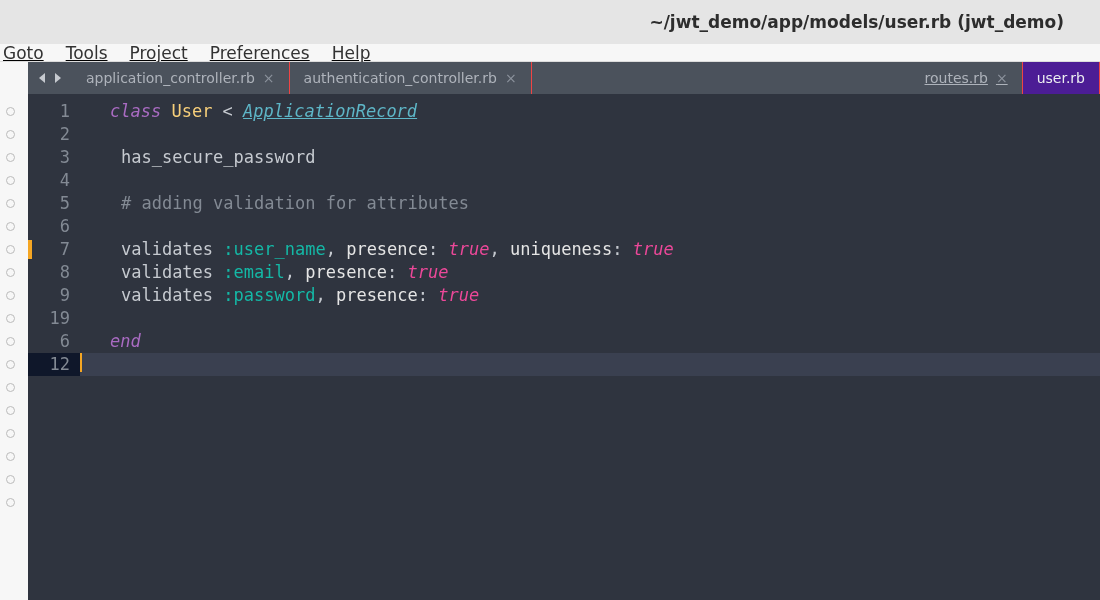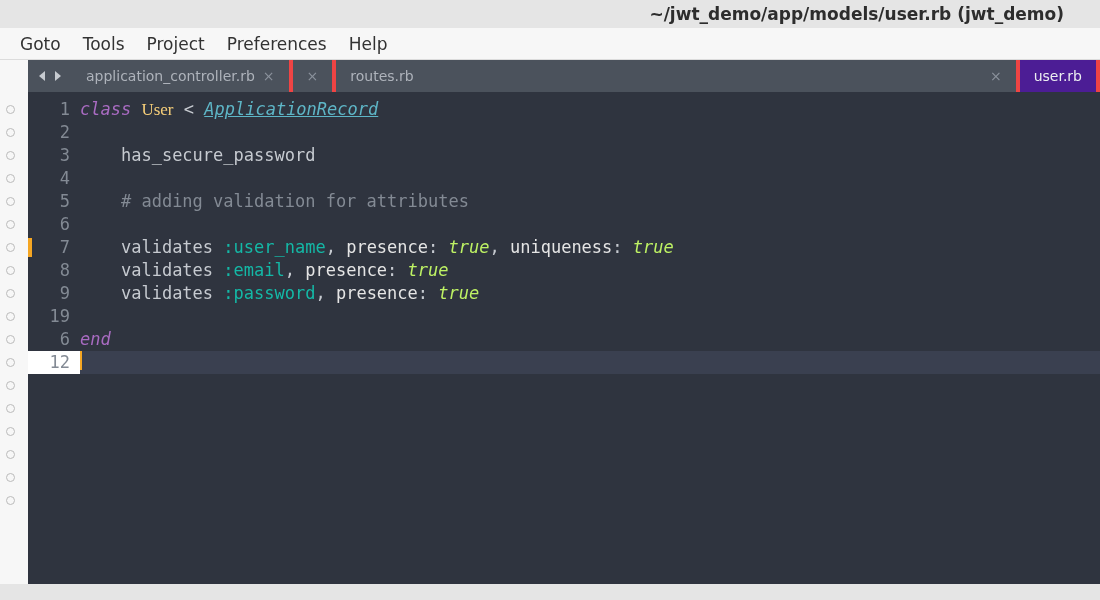--- a/index.html
+++ b/index.html
@@ -3,39 +3,40 @@
   <meta charset="utf-8">
   <style>
     * { margin: 0; padding: 0; box-sizing: border-box; }
     body {
       font-family: "DejaVu Sans", "Segoe UI", Arial, sans-serif;
       width: 1100px; height: 600px;
       background: #e5e5e5;
       overflow: hidden;
     }
     .titlebar {
-      height: 28px;
+      height: 44px;
       background: #e5e5e5;
       display: flex; align-items: center; justify-content: flex-end;
       padding-right: 36px;
       font-size: 17px; font-weight: 700;
       color: #2d2d2d;
     }
     .ws-area {
       background: #f7f7f7;
       height: calc(100% - 44px);
       display: flex; flex-direction: column;
     }
     .menubar {
-      height: 32px;
+      height: 18px;
       display: flex; align-items: center;
       gap: 22px;
-      padding: 0 20px;
+      padding: 0 3px;
       background: #f7f7f7;
       border-bottom: 1px solid #dcdcdc;
+      text-decoration: underline;
     }
     .menubar span {
       font-size: 17px;
       color: #323232;
     }
     .editor-wrap {
       flex: 1;
       background: #f7f7f7;
       position: relative;
       padding-left: 28px;
@@ -66,21 +67,21 @@
       padding: 0 10px;
       gap: 4px;
     }
     .nav-arrows svg { width: 10px; height: 10px; fill: #c6cad0; }
     .tab {
       display: flex; align-items: center;
       padding: 0 14px;
       gap: 8px;
       font-size: 14px;
       color: #aeb3bb;
-      border-right: 4px solid #ef4444;
+      border-right: 1px solid #ef4444;
       cursor: pointer;
       min-width: 0;
     }
     .tab.active {
       background: #4c1d95;
       color: #eceef1;
     }
     .tab .tab-label { white-space: nowrap; }
     .tab .close-x {
       font-size: 14px;
@@ -107,41 +108,41 @@
       position: relative;
     }
     .lnum.modified::before {
       content: "";
       position: absolute;
       left: 0; top: 2px; bottom: 2px;
       width: 4px;
       background: #f5a623;
     }
     .lnum.cursor-row {
-      background: #ffffff;
+      background: #0f172a;
     }
     .code {
       padding-top: 6px;
       white-space: pre;
       color: #c6cad0;
       position: relative;
       flex: 1;
     }
     .code-line { min-height: 23px; }
     .code-line.cursor-row {
       background: #3a4050;
     }
-    .kw   { color: #a96bc2; font-style: italic; }
-    .cls  { color: #f7cf7a; font-family: Liberation Serif, serif; }
+    .kw   { color: #a96bc2; font-style: italic; margin-left: 30px; }
+    .cls  { color: #f7cf7a; }
     .type { color: #5eb6c7; font-style: italic; text-decoration: underline; }
     .id   { color: #c6cad0; }
     .cmt  { color: #838a94; text-align: center; }
     .sym  { color: #14b8a6; }
     .arg  { color: #e5e5e5; }
-    .lit  { color: #bef264; font-style: italic; margin-top: 16px; }
+    .lit  { color: #ec4899; font-style: italic; margin-top: 16px; }
     .cursor {
       display: inline-block;
       width: 2px; height: 19px;
       background: #f5a623;
       vertical-align: -2px;
     }
   </style>
 </head>
 <body>
 
@@ -189,23 +190,24 @@
         <svg viewBox="0 0 10 10">
             <path d="M3 0 L3 10 L9 5 Z"></path>
           </svg>
       </div>
       <div id="tabs-container" style="display:flex;flex:1;">
           <div class="tab">
             <span class="tab-label">application_controller.rb</span>
             <span class="close-x">×</span>
           </div>
           <div class="tab">
+            <span class="tab-label">authentication_controller.rb</span>
             <span class="close-x">×</span>
           </div>
-          <div class="tab" style="flex: 1 1 0%; justify-content: space-between;">
+          <div class="tab" style="flex: 1 1 0%; justify-content: flex-end; text-decoration: underline;">
             <span class="tab-label">routes.rb</span>
             <span class="close-x">×</span>
           </div>
           <div class="tab active">
             <span class="tab-label">user.rb</span>
           </div>
         </div>
     </div>
 
     <div class="editor">

